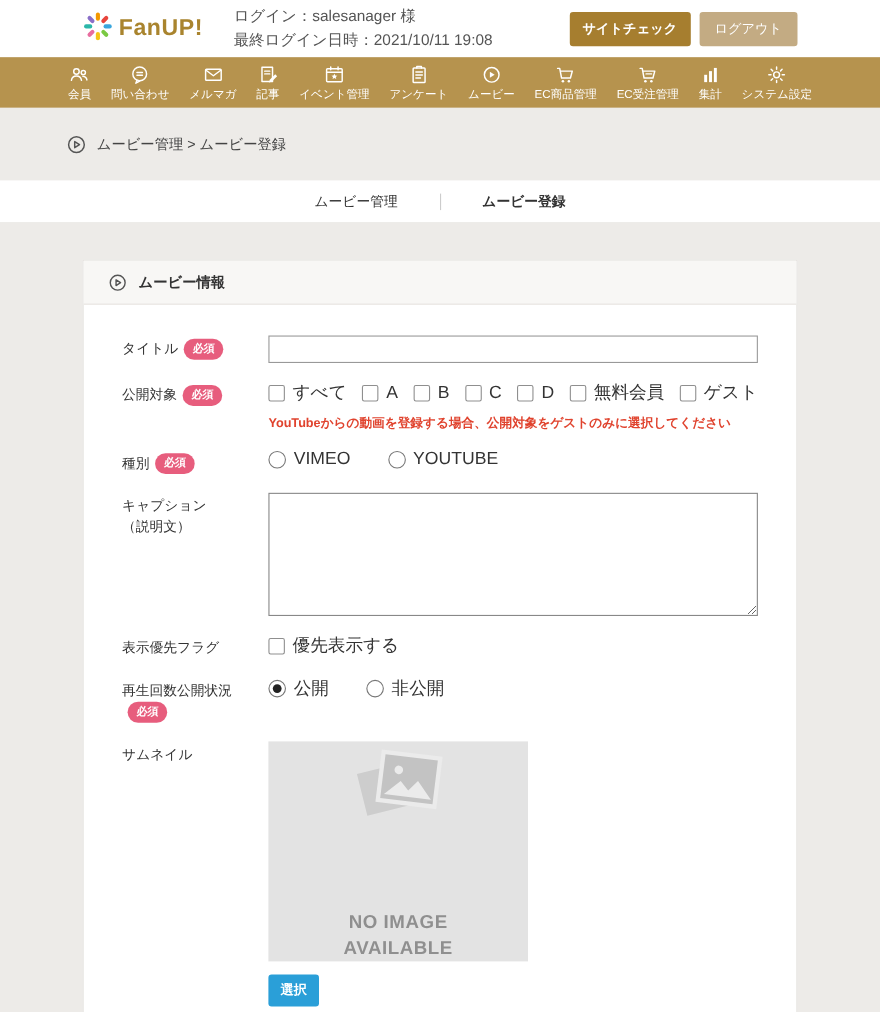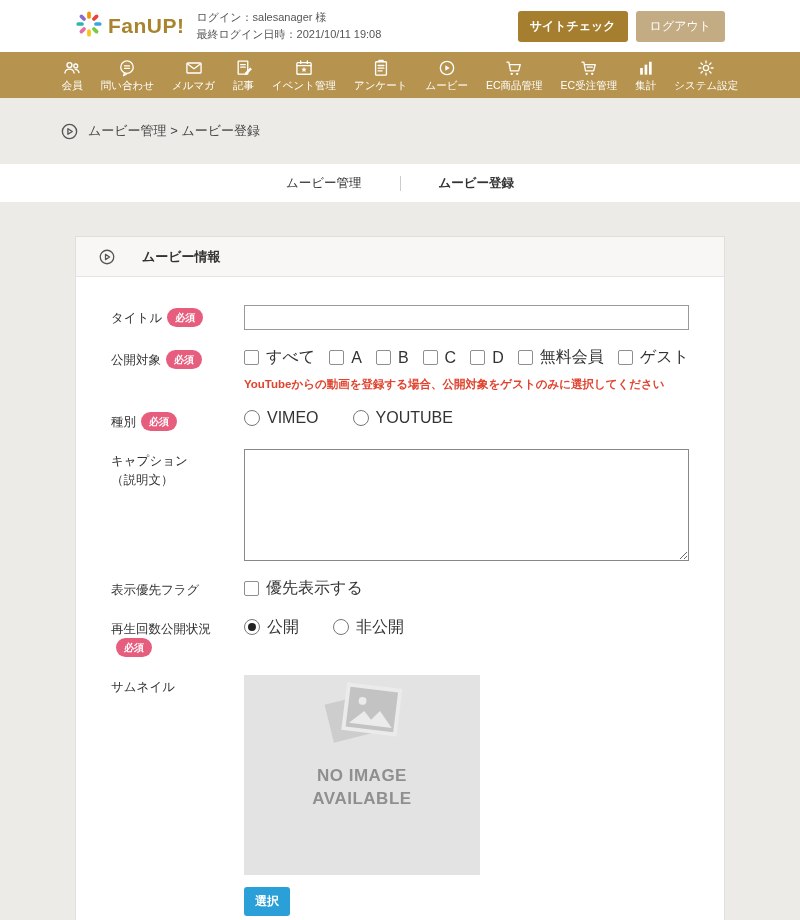--- a/index.html
+++ b/index.html
@@ -3,21 +3,21 @@
 <meta charset="utf-8">
 <style>
   * { margin:0; padding:0; box-sizing:border-box; }
   html,body { width:800px; height:920px; overflow:hidden; }
   body { font-family:"Liberation Sans","DejaVu Sans",sans-serif; background:#edebe8; color:#333; }
 
   
   .header { height:52px; background:#fff; display:flex; align-items:center; padding:0 75px; }
   .logo { display:flex; align-items:center; gap:5px; cursor:pointer; }
   .logo-text { font-size:21px; font-weight:bold; color:#a9842e; letter-spacing:.5px; }
-  .login-info { margin-left:12px; font-size:11px; color:#555; line-height:1.55; }
+  .login-info { margin-left:28px; font-size:14px; color:#555; line-height:1.55; }
   .header-buttons { margin-left:auto; display:flex; gap:8px; }
   .btn-sitecheck { background:#a67e2f; color:#ffffff; font-size:12px; font-weight:bold; padding:7px 12px; border-radius:3px; border:none; cursor:pointer; font-family:inherit; }
   .btn-logout { background:#c3ab83; color:#fff; font-size:12px; padding:7px 14px; border-radius:3px; border:none; cursor:pointer; font-family:inherit; }
 
   
   .nav { height:46px; background:#b6934e; display:flex; justify-content:center; align-items:center; }
   .nav-item { display:flex; flex-direction:column; align-items:center; gap:1px; color:#fff; font-size:10.5px; padding:0 9px; cursor:pointer; white-space:nowrap; }
   .nav-icon svg { width:20px; height:20px; stroke:#fff; fill:none; stroke-width:1.6; stroke-linecap:round; stroke-linejoin:round; display:block; }
 
   
@@ -27,41 +27,41 @@
 
   
   .tab-band { height:38px; background:#fff; display:flex; justify-content:center; align-items:center; }
   .tab { font-size:12.5px; color:#333; padding:0 38px; cursor:pointer; }
   .tab.active { font-weight:bold; }
   .tab-sep { width:1px; height:15px; background:#ccc; }
 
   
   .main { background:#edebe8; padding-top:34px; height:718px; }
   .card { width:650px; margin:0 auto; background:#fff; border:1px solid #e2dfdb; }
-  .card-header { height:40px; background:#f8f7f5; border-bottom:1px solid #e7e4e0; display:flex; align-items:center; gap:26px; padding:0 22px; }
+  .card-header { height:40px; background:#f8f7f5; border-bottom:1px solid #e7e4e0; display:flex; align-items:center; gap:10px; padding:0 22px; }
   .card-title { font-size:13px; font-weight:bold; color:#333; }
   .card-body { padding:28px 35px 34px; }
 
   .form-row { display:flex; margin-bottom:17px; }
   .form-label { width:133px; flex-shrink:0; font-size:12.5px; color:#333; padding-top:3px; line-height:1.5; }
   .form-control { flex:1; min-width:0; }
   .badge { display:inline-block; background:#e75d7d; color:#fff; font-size:10px; font-weight:bold; padding:2px 8px; border-radius:10px; margin-left:5px; vertical-align:1px; }
 
   .text-input { width:100%; height:25px; border:1px solid #999; background:#fff; padding:0 6px; font-size:12px; font-family:inherit; }
   .textarea { width:100%; height:112px; border:1px solid #888; resize:both; padding:6px; font-size:12px; font-family:inherit; display:block; }
 
   .cb-group { display:flex; justify-content:space-between; align-items:center; }
   .cb, .rb { display:flex; align-items:center; gap:7px; font-size:16px; cursor:pointer; }
   .checkbox { width:15px; height:15px; border:1px solid #8f8f8f; border-radius:2px; background:#fff; display:inline-block; flex-shrink:0; }
   .radio { width:16px; height:16px; border:1px solid #777; border-radius:50%; background:#fff; position:relative; display:inline-block; flex-shrink:0; }
   .radio.checked::after { content:""; position:absolute; inset:3px; background:#222; border-radius:50%; }
   .radio-group { display:flex; gap:34px; align-items:center; }
   .note { color:#e0432e; font-size:11.5px; font-weight:bold; margin-top:9px; }
 
-  .thumb-box { width:236px; height:200px; background:#e3e3e3; display:flex; flex-direction:column; align-items:center; justify-content:flex-start; }
+  .thumb-box { width:236px; height:200px; background:#e3e3e3; display:flex; flex-direction:column; align-items:center; justify-content:space-between; }
   .noimg-text { color:#8f8f8f; font-weight:bold; font-size:17px; text-align:center; line-height:1.35; letter-spacing:.5px; }
   .btn-select { margin-top:12px; background:#2a9fd8; color:#fff; border:none; font-size:12px; font-weight:bold; padding:6px 11px; border-radius:3px; cursor:pointer; font-family:inherit; }
 </style>
 </head>
 <body>
 
 <div class="header">
   <div class="logo">
     <span>
       <svg width="28" height="28" viewBox="0 0 30 30">

